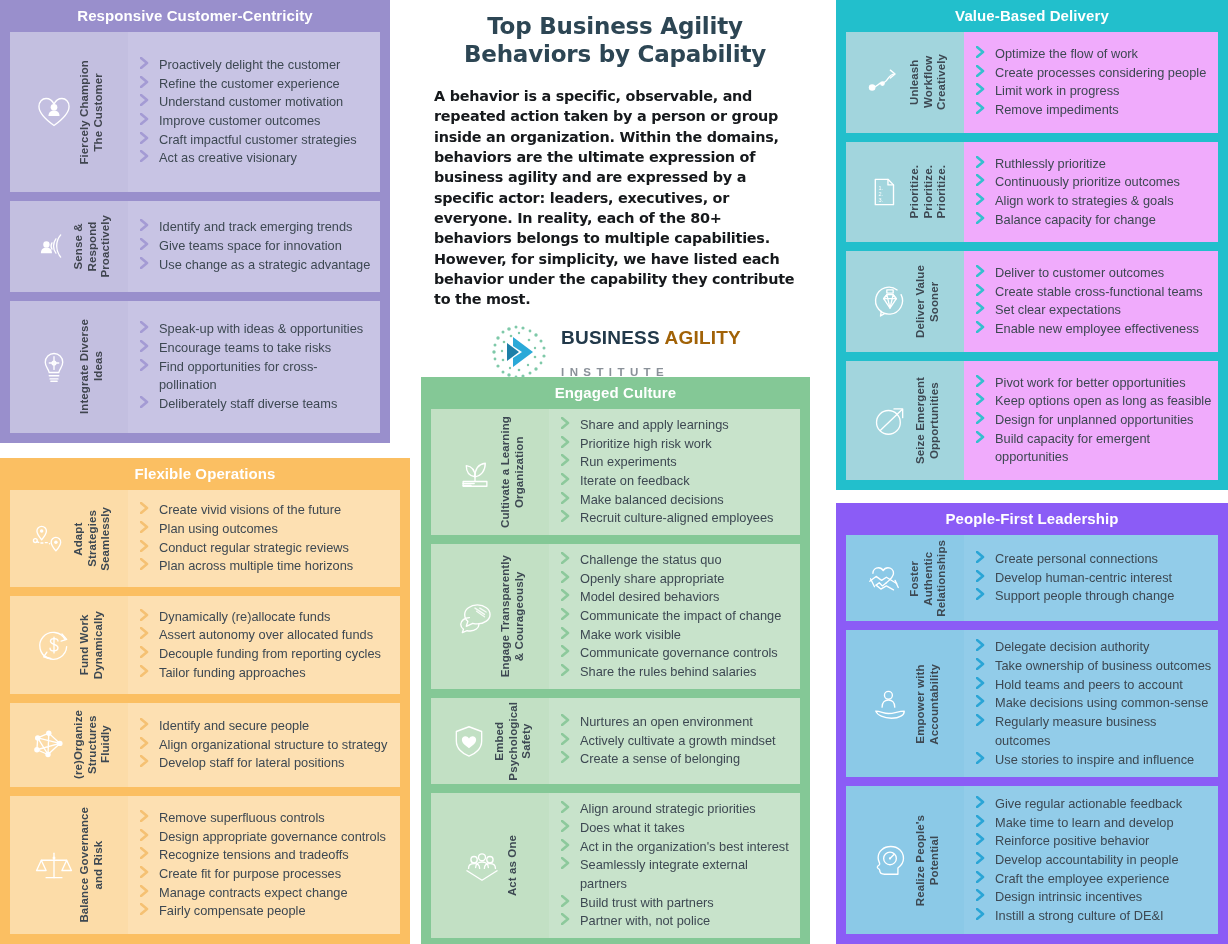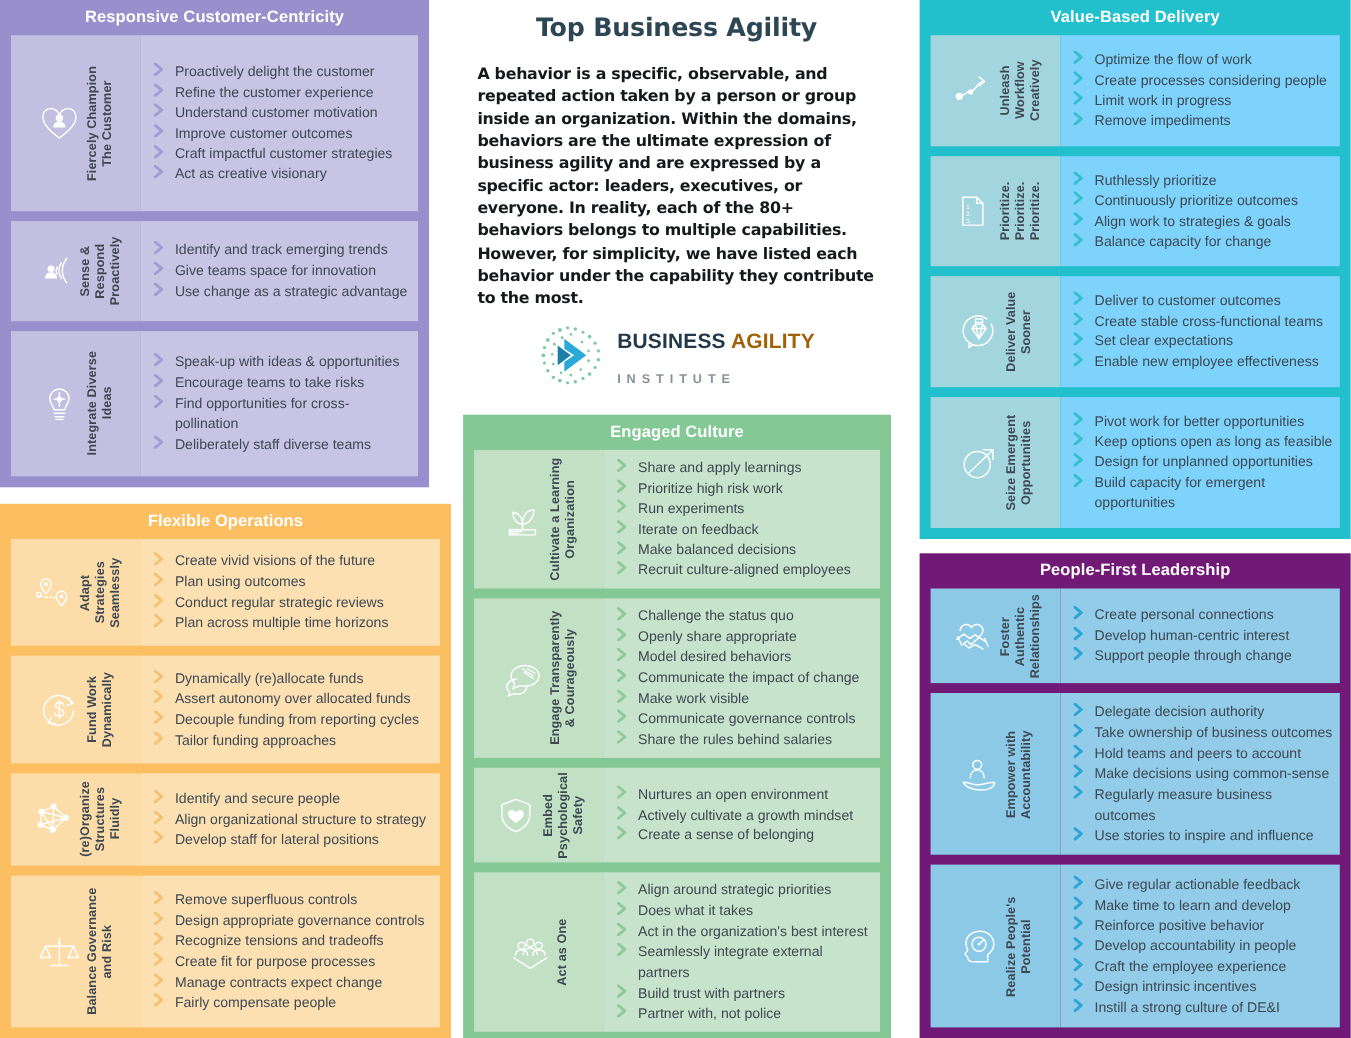--- a/index.html
+++ b/index.html
@@ -37,24 +37,24 @@
   #p-orange .beh{background:#FDE0B2;}
 
   
   #p-green{left:421px;top:377px;width:389px;height:567px;background:#84C896;}
   #p-green .cap{background:#C2E0C4;}
   #p-green .beh{background:#C8E3CB;}
 
   
   #p-teal{left:836px;top:0;width:392px;height:490px;background:#22BFCC;}
   #p-teal .cap{background:#A2D5DD;}
-  #p-teal .beh{background:#7dd3fc;}
+  #p-teal .beh{background:#f0abfc;}
 
   
-  #p-blue{left:836px;top:503px;width:392px;height:441px;background:#701a75;}
+  #p-blue{left:836px;top:503px;width:392px;height:441px;background:#8b5cf6;}
   #p-blue .cap{background:#8BC9E7;}
   #p-blue .beh{background:#92CCE9;}
 
   
   #center{position:absolute;left:415px;top:0;width:400px;height:377px;background:#ffffff;}
   .hero-title{font-family:"DejaVu Sans",sans-serif;font-weight:bold;color:#2d4654;
               font-size:23px;line-height:1.22;text-align:center;padding:12px 16px 0;letter-spacing:-.2px;}
   .hero-body{font-family:"DejaVu Sans",sans-serif;font-weight:bold;color:#16191c;
              font-size:14.4px;line-height:1.41;padding:18px 14px 0 19px;letter-spacing:-.25px;}
   .logo-wrap{display:flex;align-items:center;justify-content:center;gap:10px;padding-top:14px;}
@@ -65,20 +65,21 @@
   .logo-l2{font-size:11.5px;font-weight:bold;letter-spacing:5.4px;color:#8a9199;margin-top:20px;}
 </style>
 </head>
 <body>
 
 <div class="page">
 
   <div id="center">
     <div class="hero-title">
       <div>Top Business Agility</div>
+      <div>Behaviors by Capability</div>
     </div>
     <div class="hero-body">A behavior is a specific, observable, and repeated action taken by a person or group inside an organization. Within the domains, behaviors are the ultimate expression of business agility and are expressed by a specific actor: leaders, executives, or everyone. In reality, each of the 80+ behaviors belongs to multiple capabilities. However, for simplicity, we have listed each behavior under the capability they contribute to the most.</div>
     <div class="logo-wrap">
       <span>
         <svg width="62" height="56" viewBox="0 0 62 56">
           <g fill="#7FC9A9">
             <circle cx="9" cy="14" r="1.7"></circle>
               <circle cx="14" cy="8" r="1.5"></circle>
               <circle cx="20" cy="5" r="1.8"></circle>
             <circle cx="27" cy="3" r="1.5"></circle>

